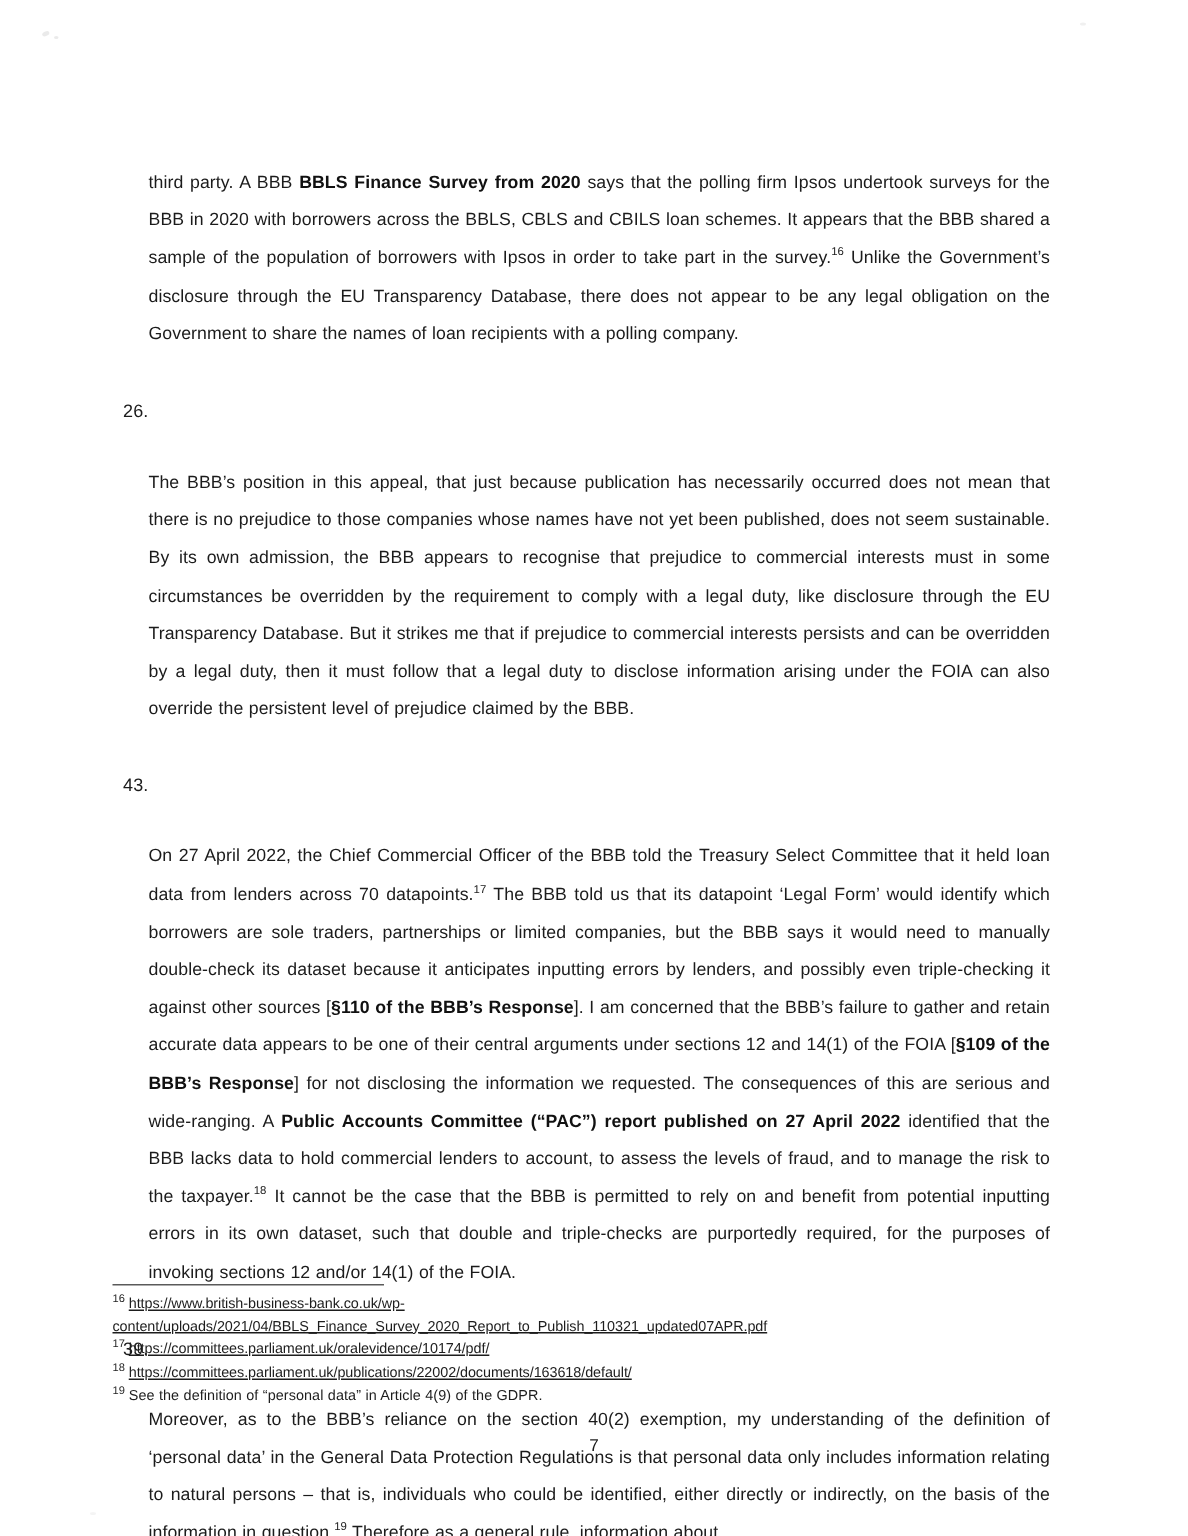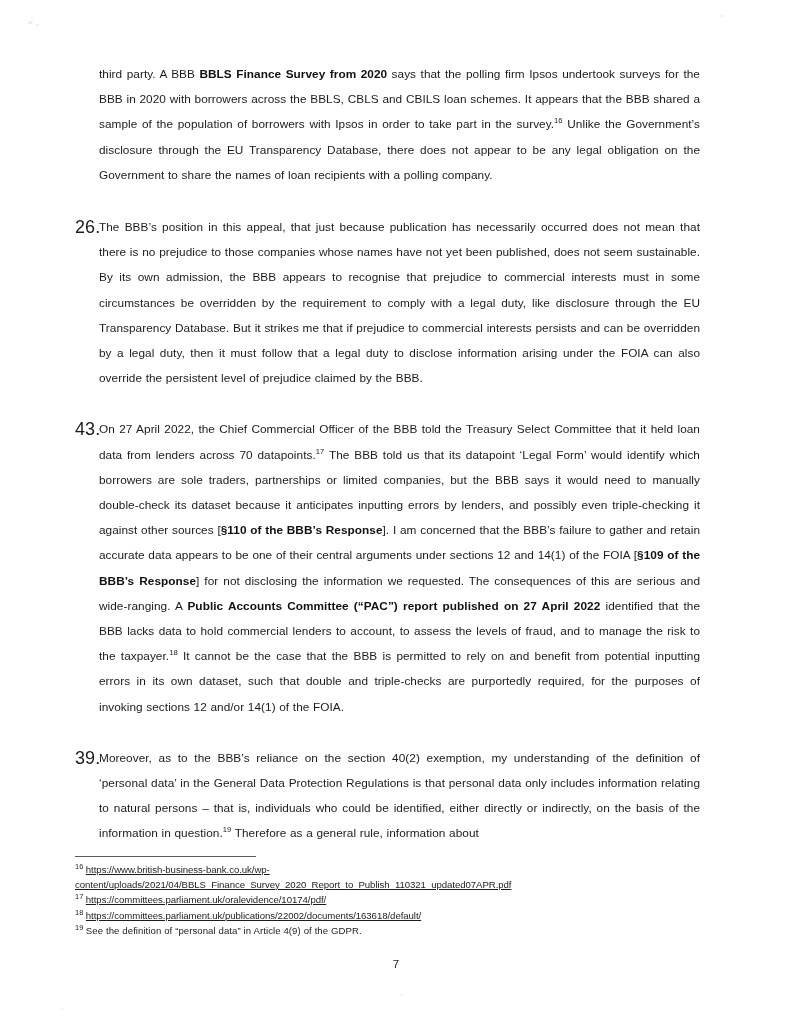--- a/index.html
+++ b/index.html
@@ -47,36 +47,37 @@
   }
 
   .para {
     display: flex;
     align-items: flex-start;
     margin: 0 0 26px 0;
   }
   .para-num {
     flex: 0 0 24px;
     width: 24px;
-    font-size: 18px;
+    font-size: 12px;
     line-height: 25.2px;
     color: #1b1b1b;
     text-align: right;
     letter-spacing: .1px;
   }
   .para-body {
     flex: 1 1 auto;
     font-size: 11.8px;
     line-height: 25.2px;
     color: #1b1b1b;
     text-align: justify;
     letter-spacing: .05px;
     word-spacing: .3px;
     -webkit-hyphens: none;
     hyphens: none;
+    margin-top: 47px;
   }
   
   .para.continuation { margin-bottom: 27px; }
   .para.continuation .para-num { flex-basis: 24px; }
 
   .para-body b, .para-body strong {
     font-weight: bold;
     color: #111;
   }
   sup.fn {

